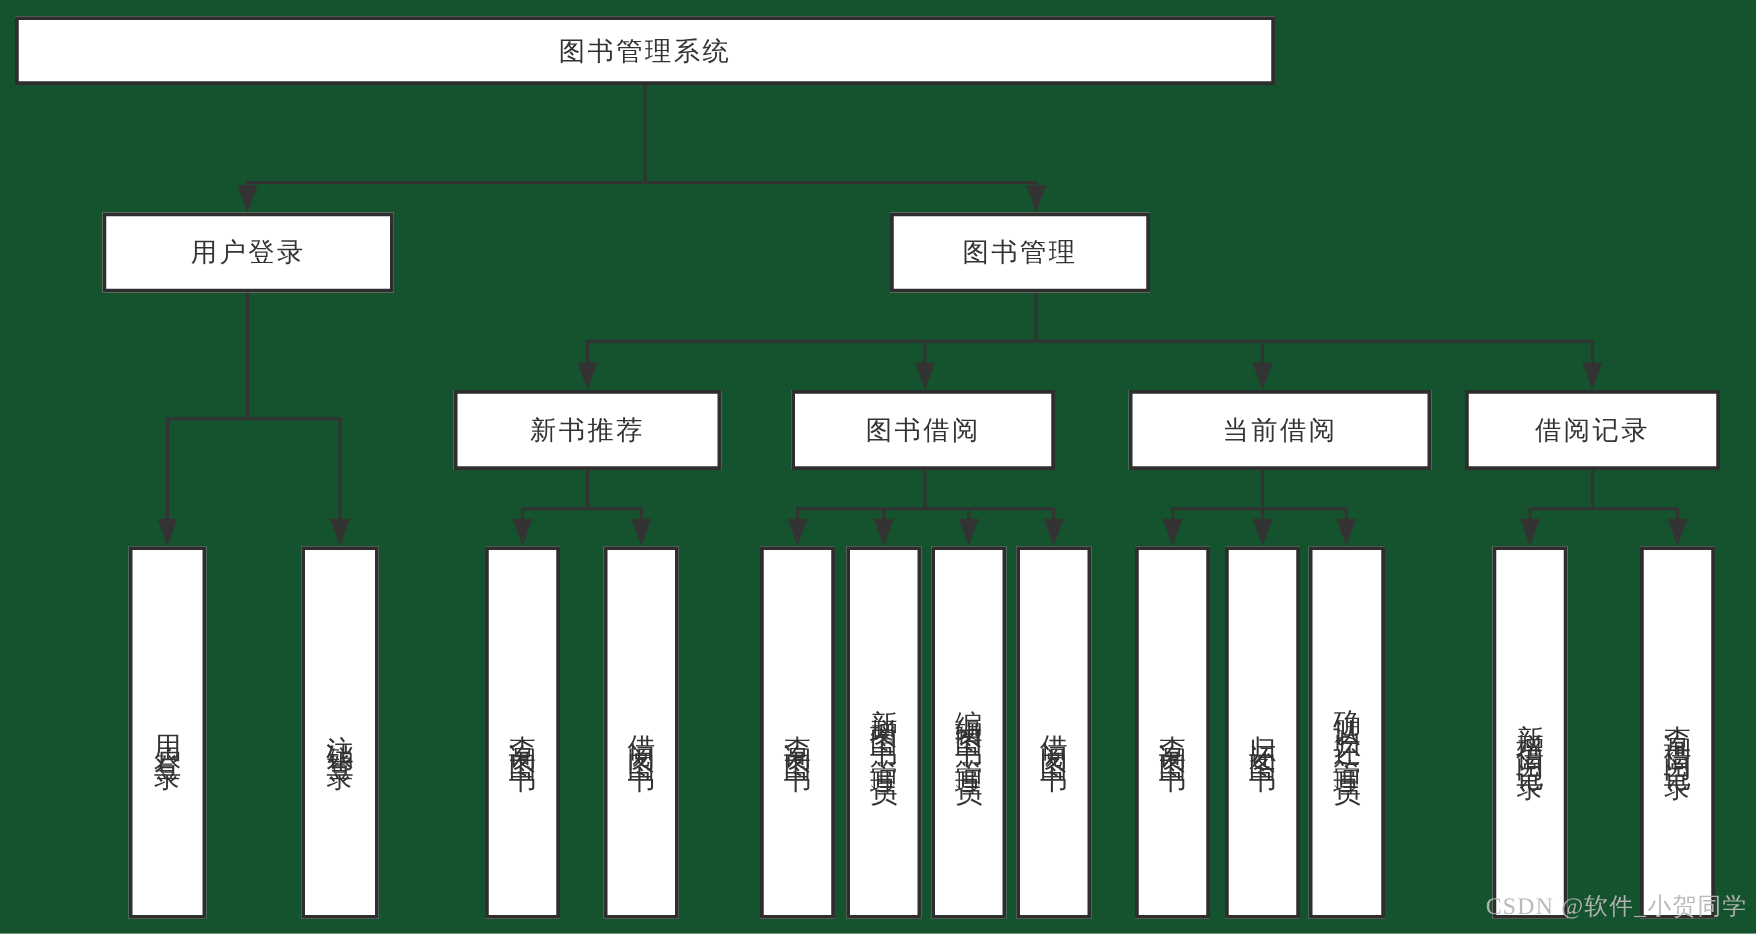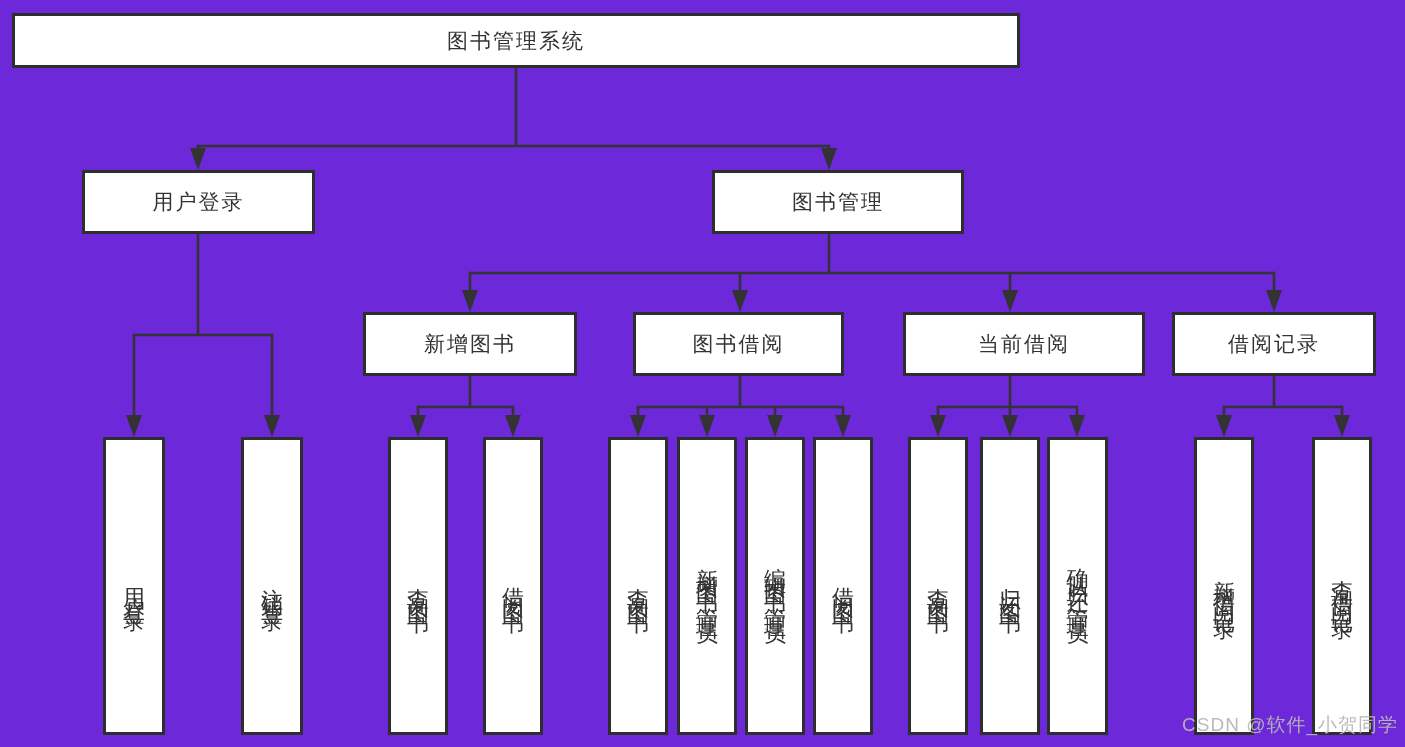--- a/index.html
+++ b/index.html
@@ -1,21 +1,21 @@
 <!DOCTYPE html>
 <html><head>
 <meta charset="utf-8">
 <style>
   html, body { margin: 0; padding: 0; background: #ffffff; }
   #canvas {
     position: relative;
     width: 1405px;
     height: 747px;
-    background: #6d28d9;
-    font-family: Liberation Sans, sans-serif;
+    background: #14532d;
+    font-family: Liberation Serif, serif;
     overflow: hidden;
   }
   #connectors {
     position: absolute;
     left: 0; top: 0;
     z-index: 1;
   }
   .node {
     position: absolute;
     box-sizing: border-box;
@@ -90,26 +90,26 @@
     </g>
   </svg>
 
   <div class="node h" style="left:12px;top:13px;width:1008px;height:55px">
     <span>图书管理系统</span>
   </div>
 
   <div class="node h" style="left:82px;top:170px;width:233px;height:64px">
     <span>用户登录</span>
   </div>
-  <div class="node h" style="left:712px;top:170px;width:252px;height:64px">
+  <div class="node h" style="left:712px;top:170px;width:208px;height:64px">
     <span>图书管理</span>
   </div>
 
   <div class="node h" style="left:363px;top:312px;width:214px;height:64px">
-    <span>新增图书</span>
+    <span>新书推荐</span>
   </div>
   <div class="node h" style="left:633px;top:312px;width:211px;height:64px">
     <span>图书借阅</span>
   </div>
   <div class="node h" style="left:903px;top:312px;width:242px;height:64px">
     <span>当前借阅</span>
   </div>
   <div class="node h" style="left:1172px;top:312px;width:204px;height:64px">
     <span>借阅记录</span>
   </div>

